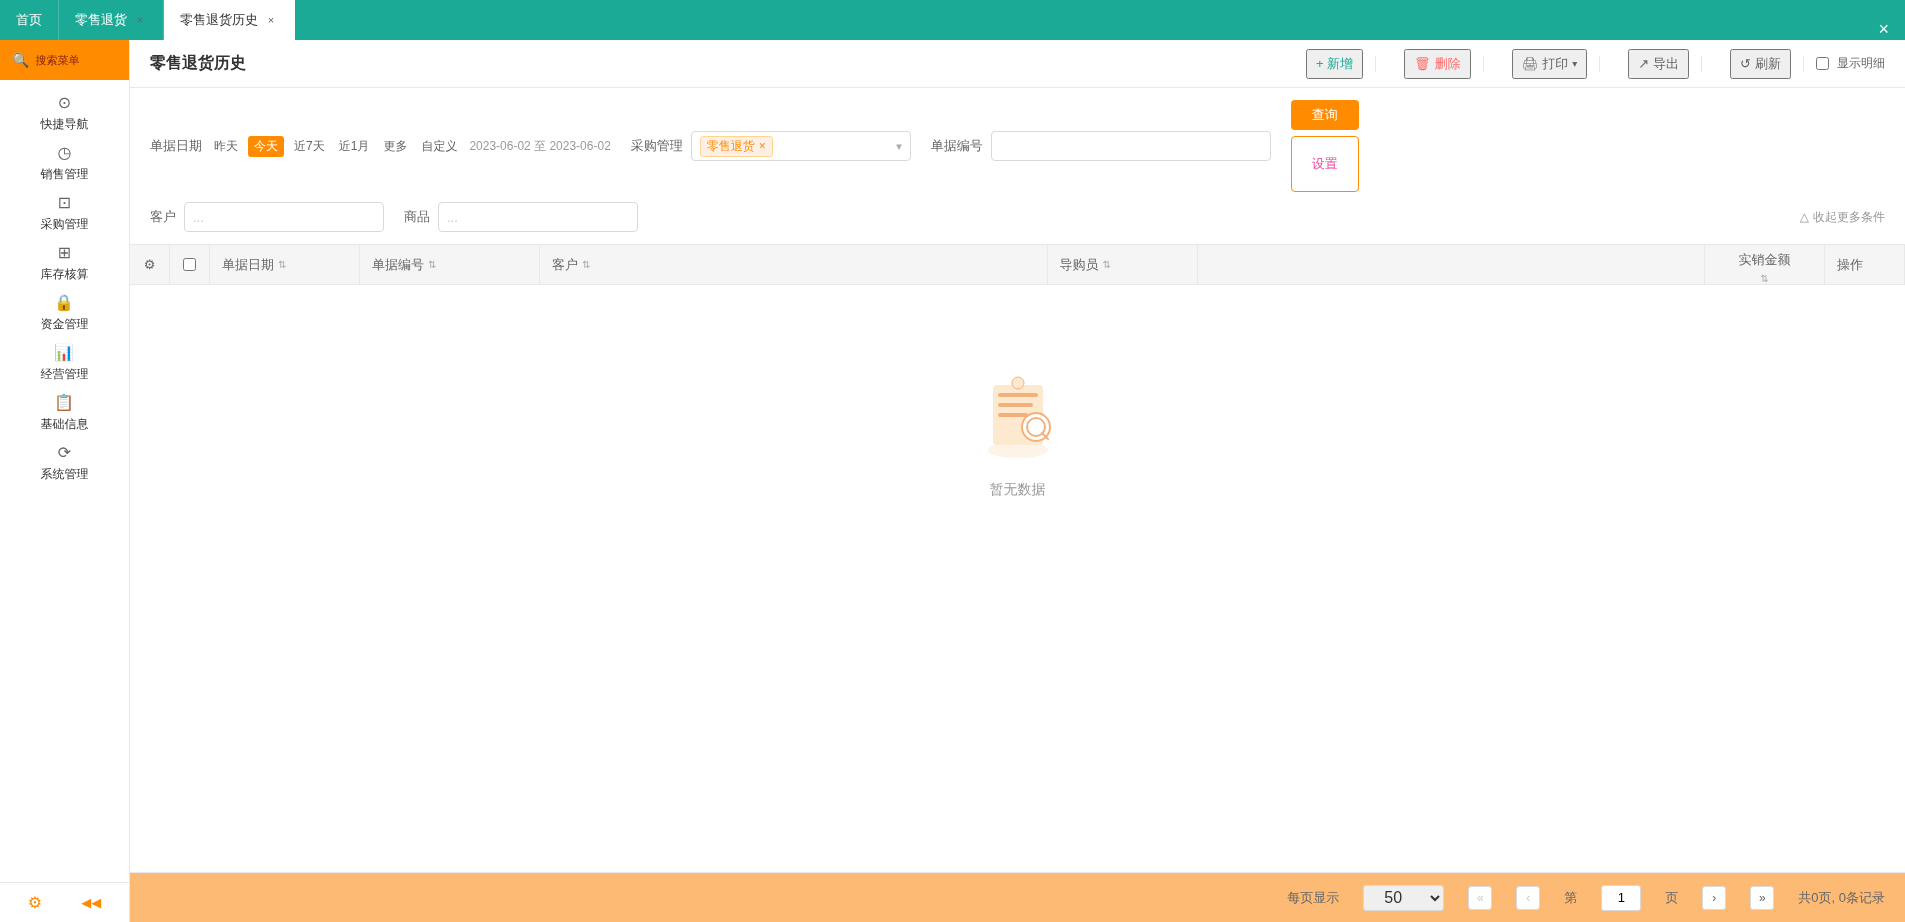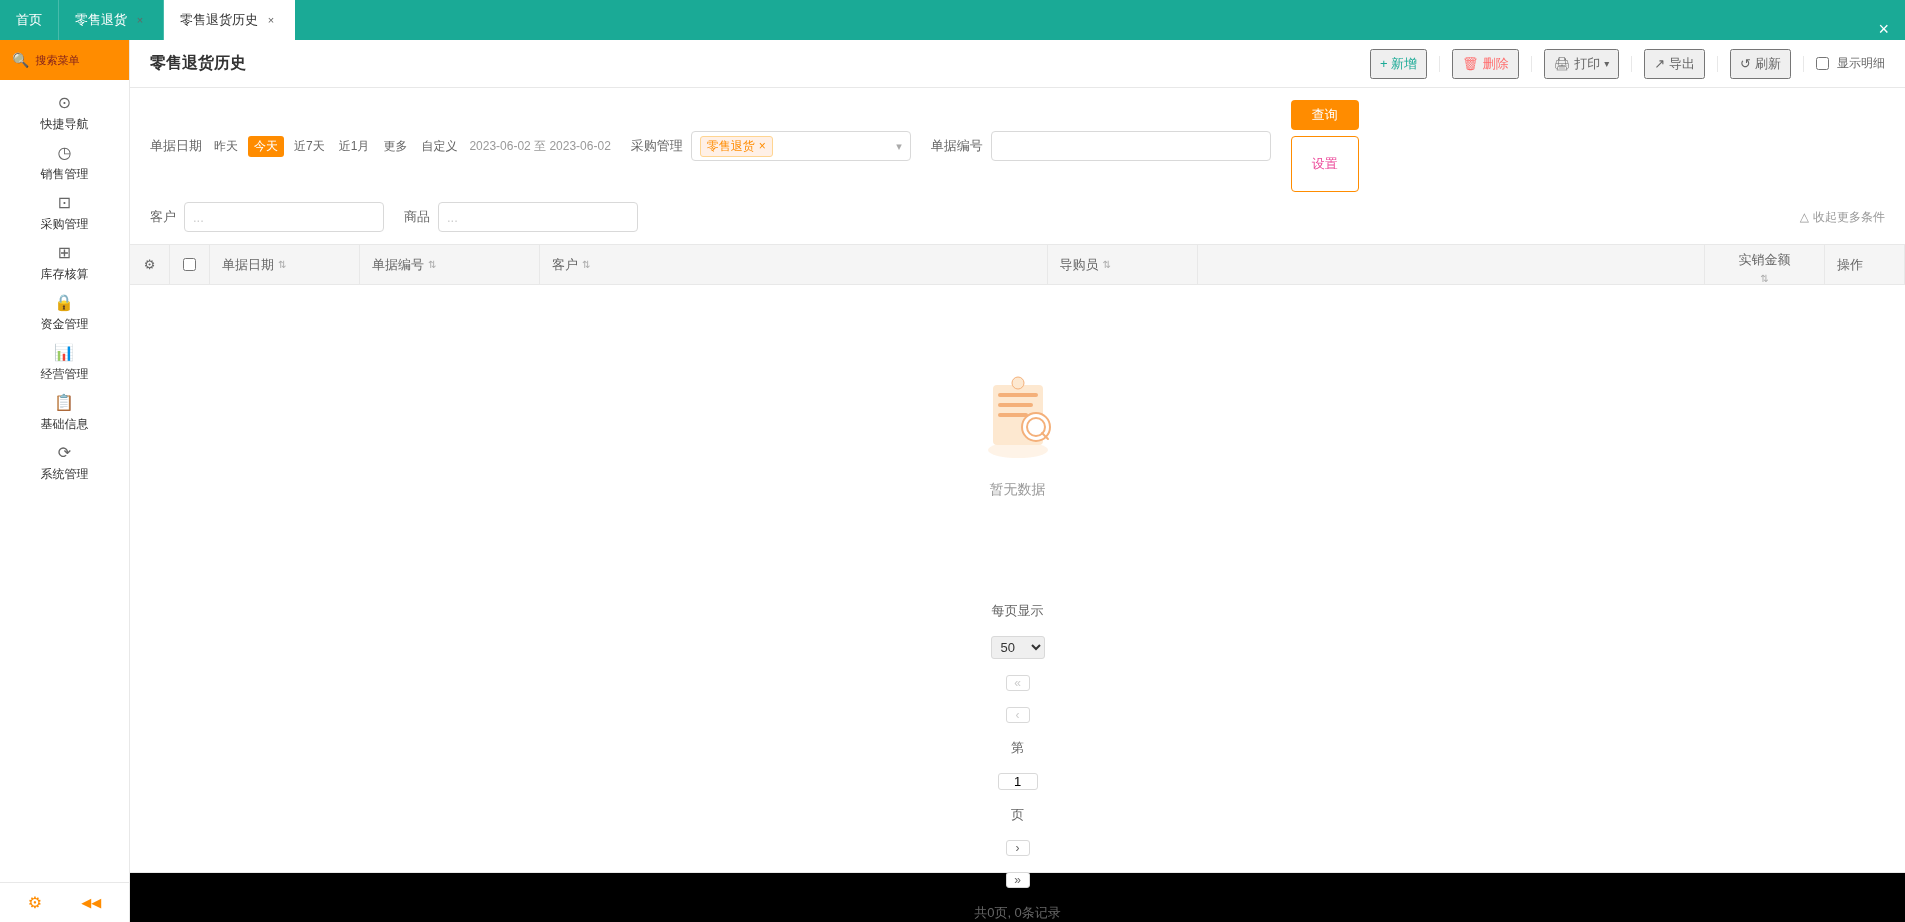--- a/index.html
+++ b/index.html
@@ -149,20 +149,21 @@
       gap: 12px;
     }
     .action-btn {
       display: flex;
       align-items: center;
       gap: 4px;
       cursor: pointer;
       color: #666;
       font-size: 13px;
       padding: 4px 8px;
+      margin-left: 16px;
     }
     .action-btn.new { color: #1aaa96; }
     .action-btn.delete { color: #ff6b6b; }
     .checkbox-label {
       display: flex;
       align-items: center;
       gap: 8px;
       cursor: pointer;
       color: #666;
       font-size: 12px;
@@ -337,36 +338,35 @@
       margin-bottom: 16px;
     }
     .empty-text {
       color: #999;
       font-size: 14px;
     }
 
     
     .pagination {
       height: 50px;
-      background: #000000;
+      background: #fdba74;
       border-top: 1px solid #e8e8e8;
       display: flex;
       align-items: center;
       justify-content: flex-end;
       padding: 0 20px;
-      gap: 16px;
+      gap: 24px;
       flex-shrink: 0;
-      flex-direction: column;
     }
     .page-size-label { color: #666; font-size: 13px; }
     .page-size-select {
       border: 1px solid #d9d9d9;
       border-radius: 3px;
-      padding: 2px 5px;
-      font-size: 13px;
+      padding: 2px 16px;
+      font-size: 16px;
       color: #333;
       height: 26px;
     }
     .page-nav-btn {
       width: 24px;
       height: 24px;
       border: 1px solid #d9d9d9;
       border-radius: 3px;
       background: #fff;
       cursor: pointer;

